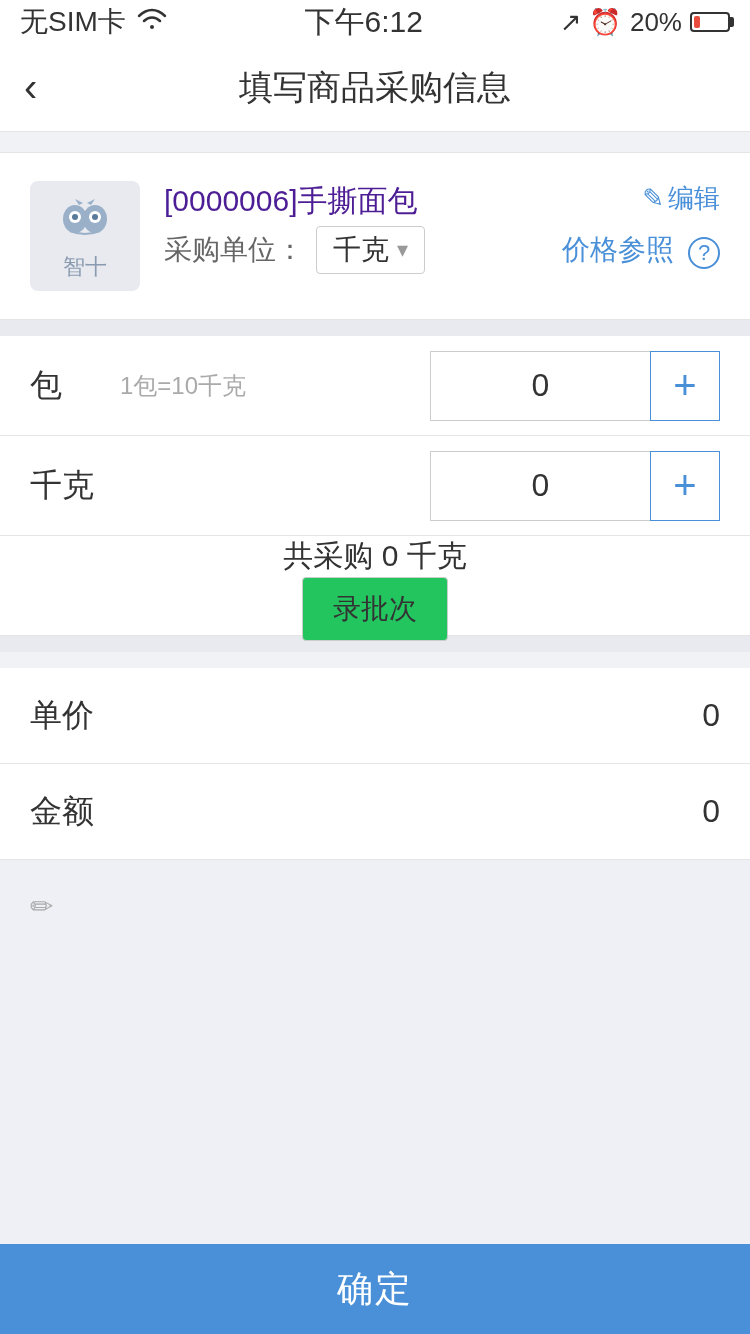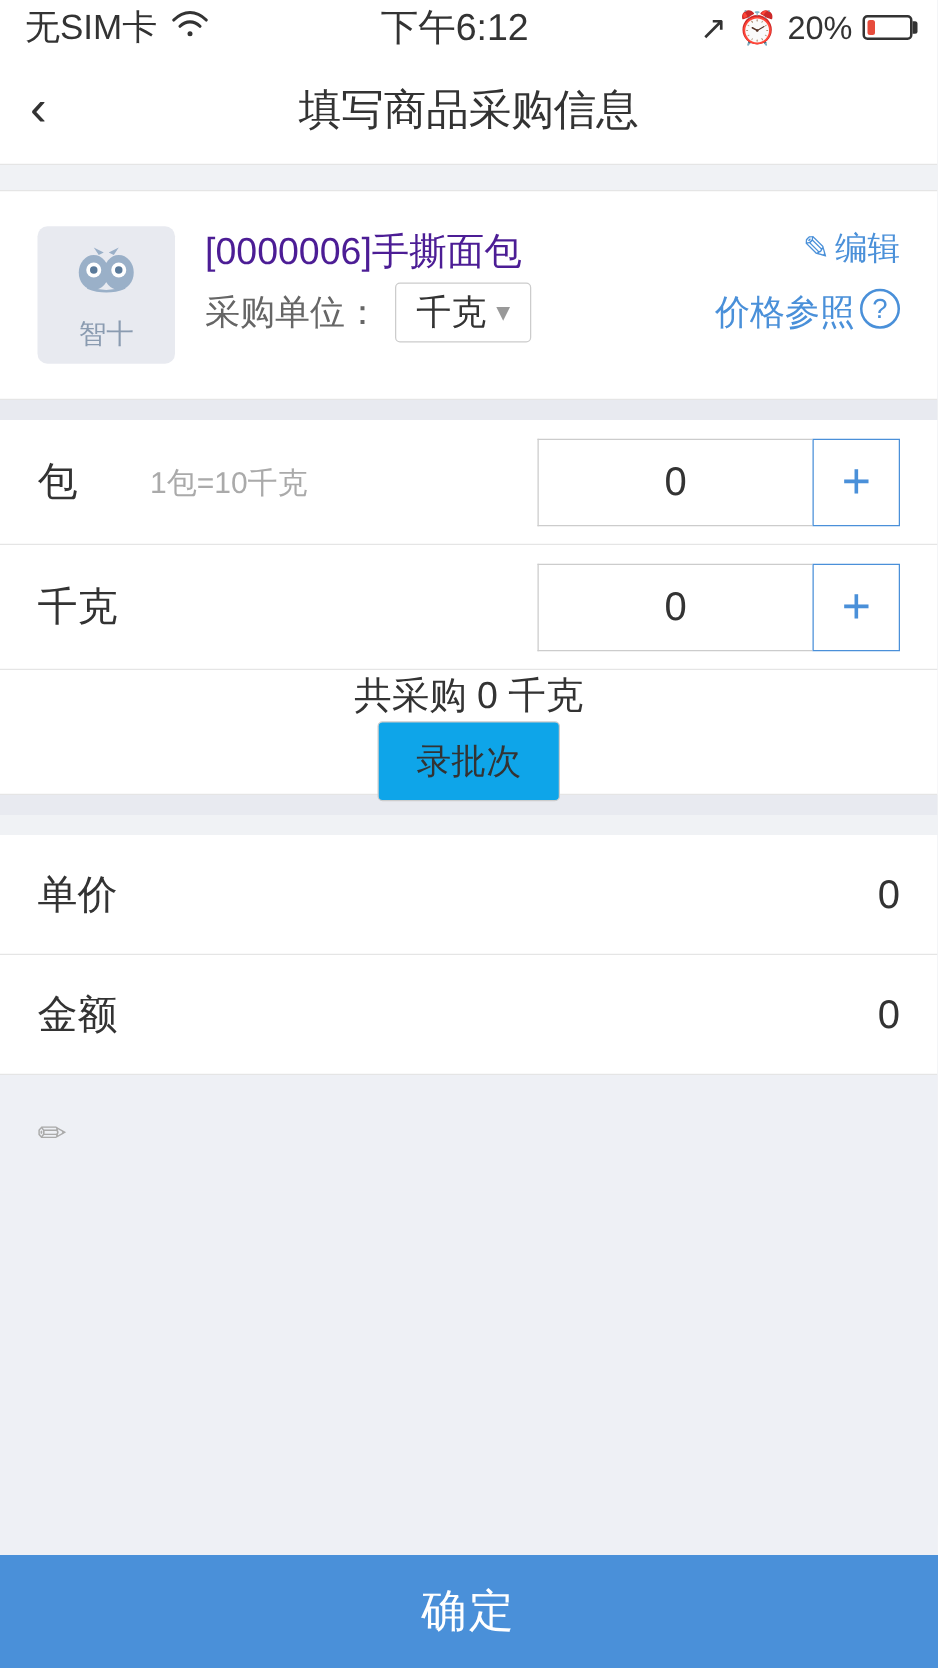--- a/index.html
+++ b/index.html
@@ -155,22 +155,22 @@
     }
     .unit-select-arrow {
       margin-left: 8px;
       font-size: 22px;
       color: #999;
     }
     .price-ref {
       font-size: 28px;
       color: #4a90d9;
       display: flex;
-      align-items: flex-start;
-      gap: 4px;
+      align-items: flex-end;
+      gap: 14px;
       cursor: pointer;
     }
     .price-ref-icon {
       width: 32px;
       height: 32px;
       border: 2px solid #4a90d9;
       border-radius: 50%;
       display: flex;
       align-items: center;
       justify-content: center;
@@ -251,21 +251,21 @@
     .summary-text {
       font-size: 30px;
       color: #333;
     }
     .batch-btn {
       border: 1px solid #ccc;
       border-radius: 4px;
       padding: 12px 30px;
       font-size: 28px;
       color: #333;
-      background: #0ea5e9;
+      background: #22c55e;
       cursor: pointer;
     }
 
     
     .price-section {
       background: #fff;
       margin-top: 16px;
     }
     .price-row {
       display: flex;

